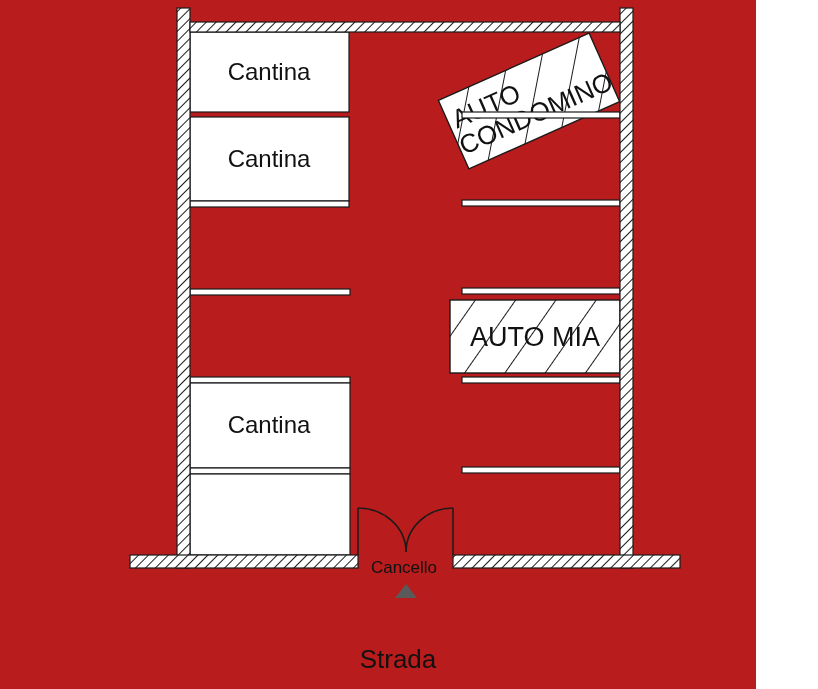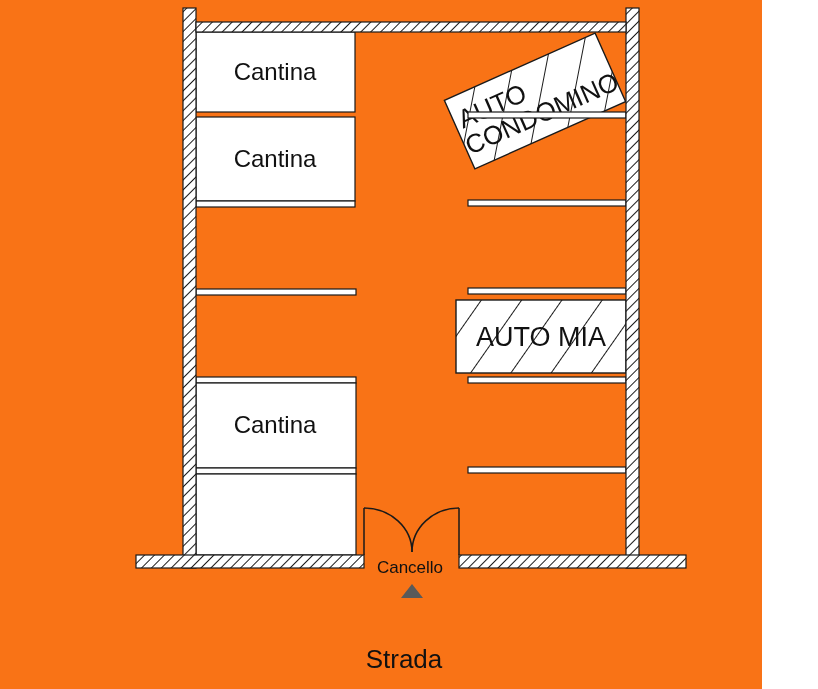--- a/index.html
+++ b/index.html
@@ -4,23 +4,22 @@
 <style>
   html, body {
     margin: 0;
     padding: 0;
     background: #ffffff;
   }
   .stage {
     position: relative;
     width: 756px;
     height: 689px;
-    background: #f97316;
+    background: #b91c1c;
     overflow: hidden;
-    padding-left: 6px;
   }
   svg text {
     font-family: "Liberation Sans", sans-serif;
     fill: #111111;
   }
   .struct {
     fill: #ffffff;
     stroke: #1a1a1a;
     stroke-width: 1.2;
   }

